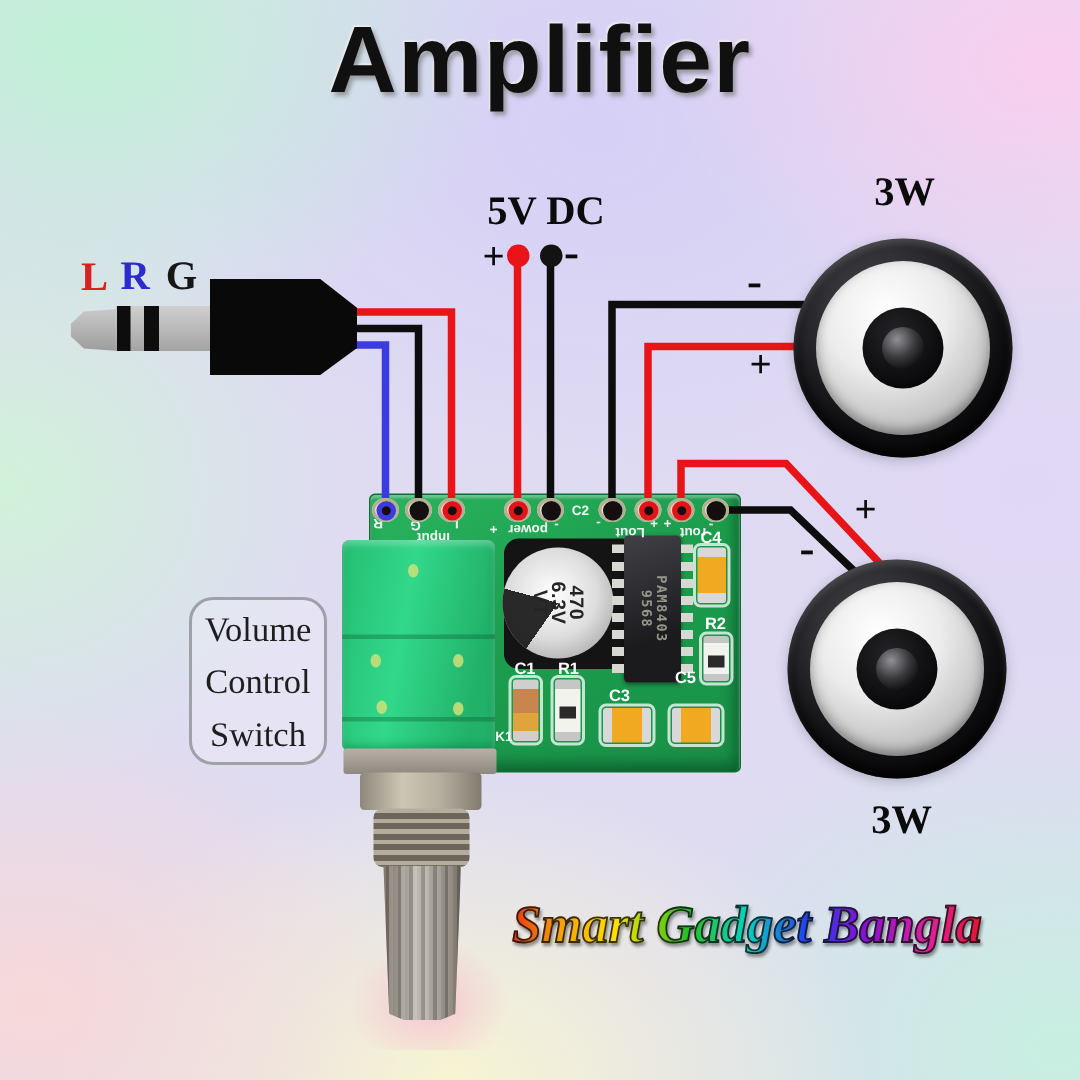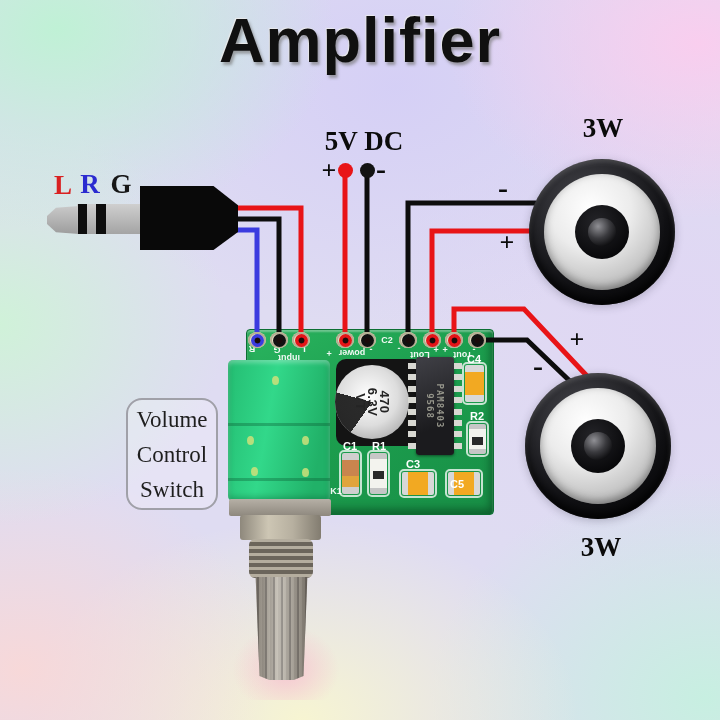--- a/index.html
+++ b/index.html
@@ -133,21 +133,21 @@
       <div class="silk" style="left: 462px; top: 355px;">rout</div>
       <div class="silk" style="left: 474px; top: 350px;">-</div>
       <div class="silk norot" style="left: 336px; top: 491px;">K1</div>
       <div class="comp cap-v" style="left: 465px; top: 365px; width: 19px; height: 37px;"></div>
       <div class="clabel" style="left: 474px; top: 359px;">C4</div>
       <div class="comp res-v" style="left: 469px; top: 424px; width: 17px; height: 30px;"></div>
       <div class="clabel" style="left: 477px; top: 416px;">R2</div>
       <div class="comp cap-h" style="left: 402px; top: 472px; width: 32px; height: 23px;"></div>
       <div class="clabel" style="left: 413px; top: 464px;">C3</div>
       <div class="comp cap-h" style="left: 448px; top: 472px; width: 32px; height: 23px;"></div>
-      <div class="clabel" style="left: 457px; top: 484px;">C5</div>
+      <div class="clabel" style="left: 457px; top: 452px;">C5</div>
       <div class="comp cap-v2" style="left: 342px; top: 453px; width: 17px; height: 41px;"></div>
       <div class="clabel" style="left: 350px; top: 446px;">C1</div>
       <div class="comp res-v" style="left: 370px; top: 453px; width: 17px; height: 41px;"></div>
       <div class="clabel" style="left: 379px; top: 446px;">R1</div>
     </div>
 
   <svg id="wires" width="720" height="720">
       <polyline points="188,208 301,208 301,340" fill="none" stroke="#e81417" stroke-width="5" stroke-linejoin="miter"></polyline>
       <polyline points="188,219 279,219 279,340" fill="none" stroke="#0d0d0d" stroke-width="5" stroke-linejoin="miter"></polyline>
       <polyline points="188,230 257,230 257,340" fill="none" stroke="#3b3bdf" stroke-width="5" stroke-linejoin="miter"></polyline>
@@ -226,14 +226,15 @@
       <div class="flabel" style="left: 364px; top: 141px; font-size: 27px; color: rgb(11, 11, 11);">5V DC</div>
       <div class="flabel" style="left: 329px; top: 171px; font-size: 26px; color: rgb(11, 11, 11);">+</div>
       <div class="flabel" style="left: 381px; top: 169px; font-size: 30px; color: rgb(11, 11, 11);">-</div>
       <div class="flabel" style="left: 603px; top: 128px; font-size: 27px; color: rgb(11, 11, 11);">3W</div>
       <div class="flabel" style="left: 503px; top: 188px; font-size: 30px; color: rgb(11, 11, 11);">-</div>
       <div class="flabel" style="left: 507px; top: 243px; font-size: 26px; color: rgb(11, 11, 11);">+</div>
       <div class="flabel" style="left: 577px; top: 340px; font-size: 26px; color: rgb(11, 11, 11);">+</div>
       <div class="flabel" style="left: 538px; top: 366px; font-size: 30px; color: rgb(11, 11, 11);">-</div>
       <div class="flabel" style="left: 601px; top: 547px; font-size: 27px; color: rgb(11, 11, 11);">3W</div>
     </div>
+  <div class="abs watermark">Smart Gadget Bangla</div>
 
 </div>
 
 </body></html>

